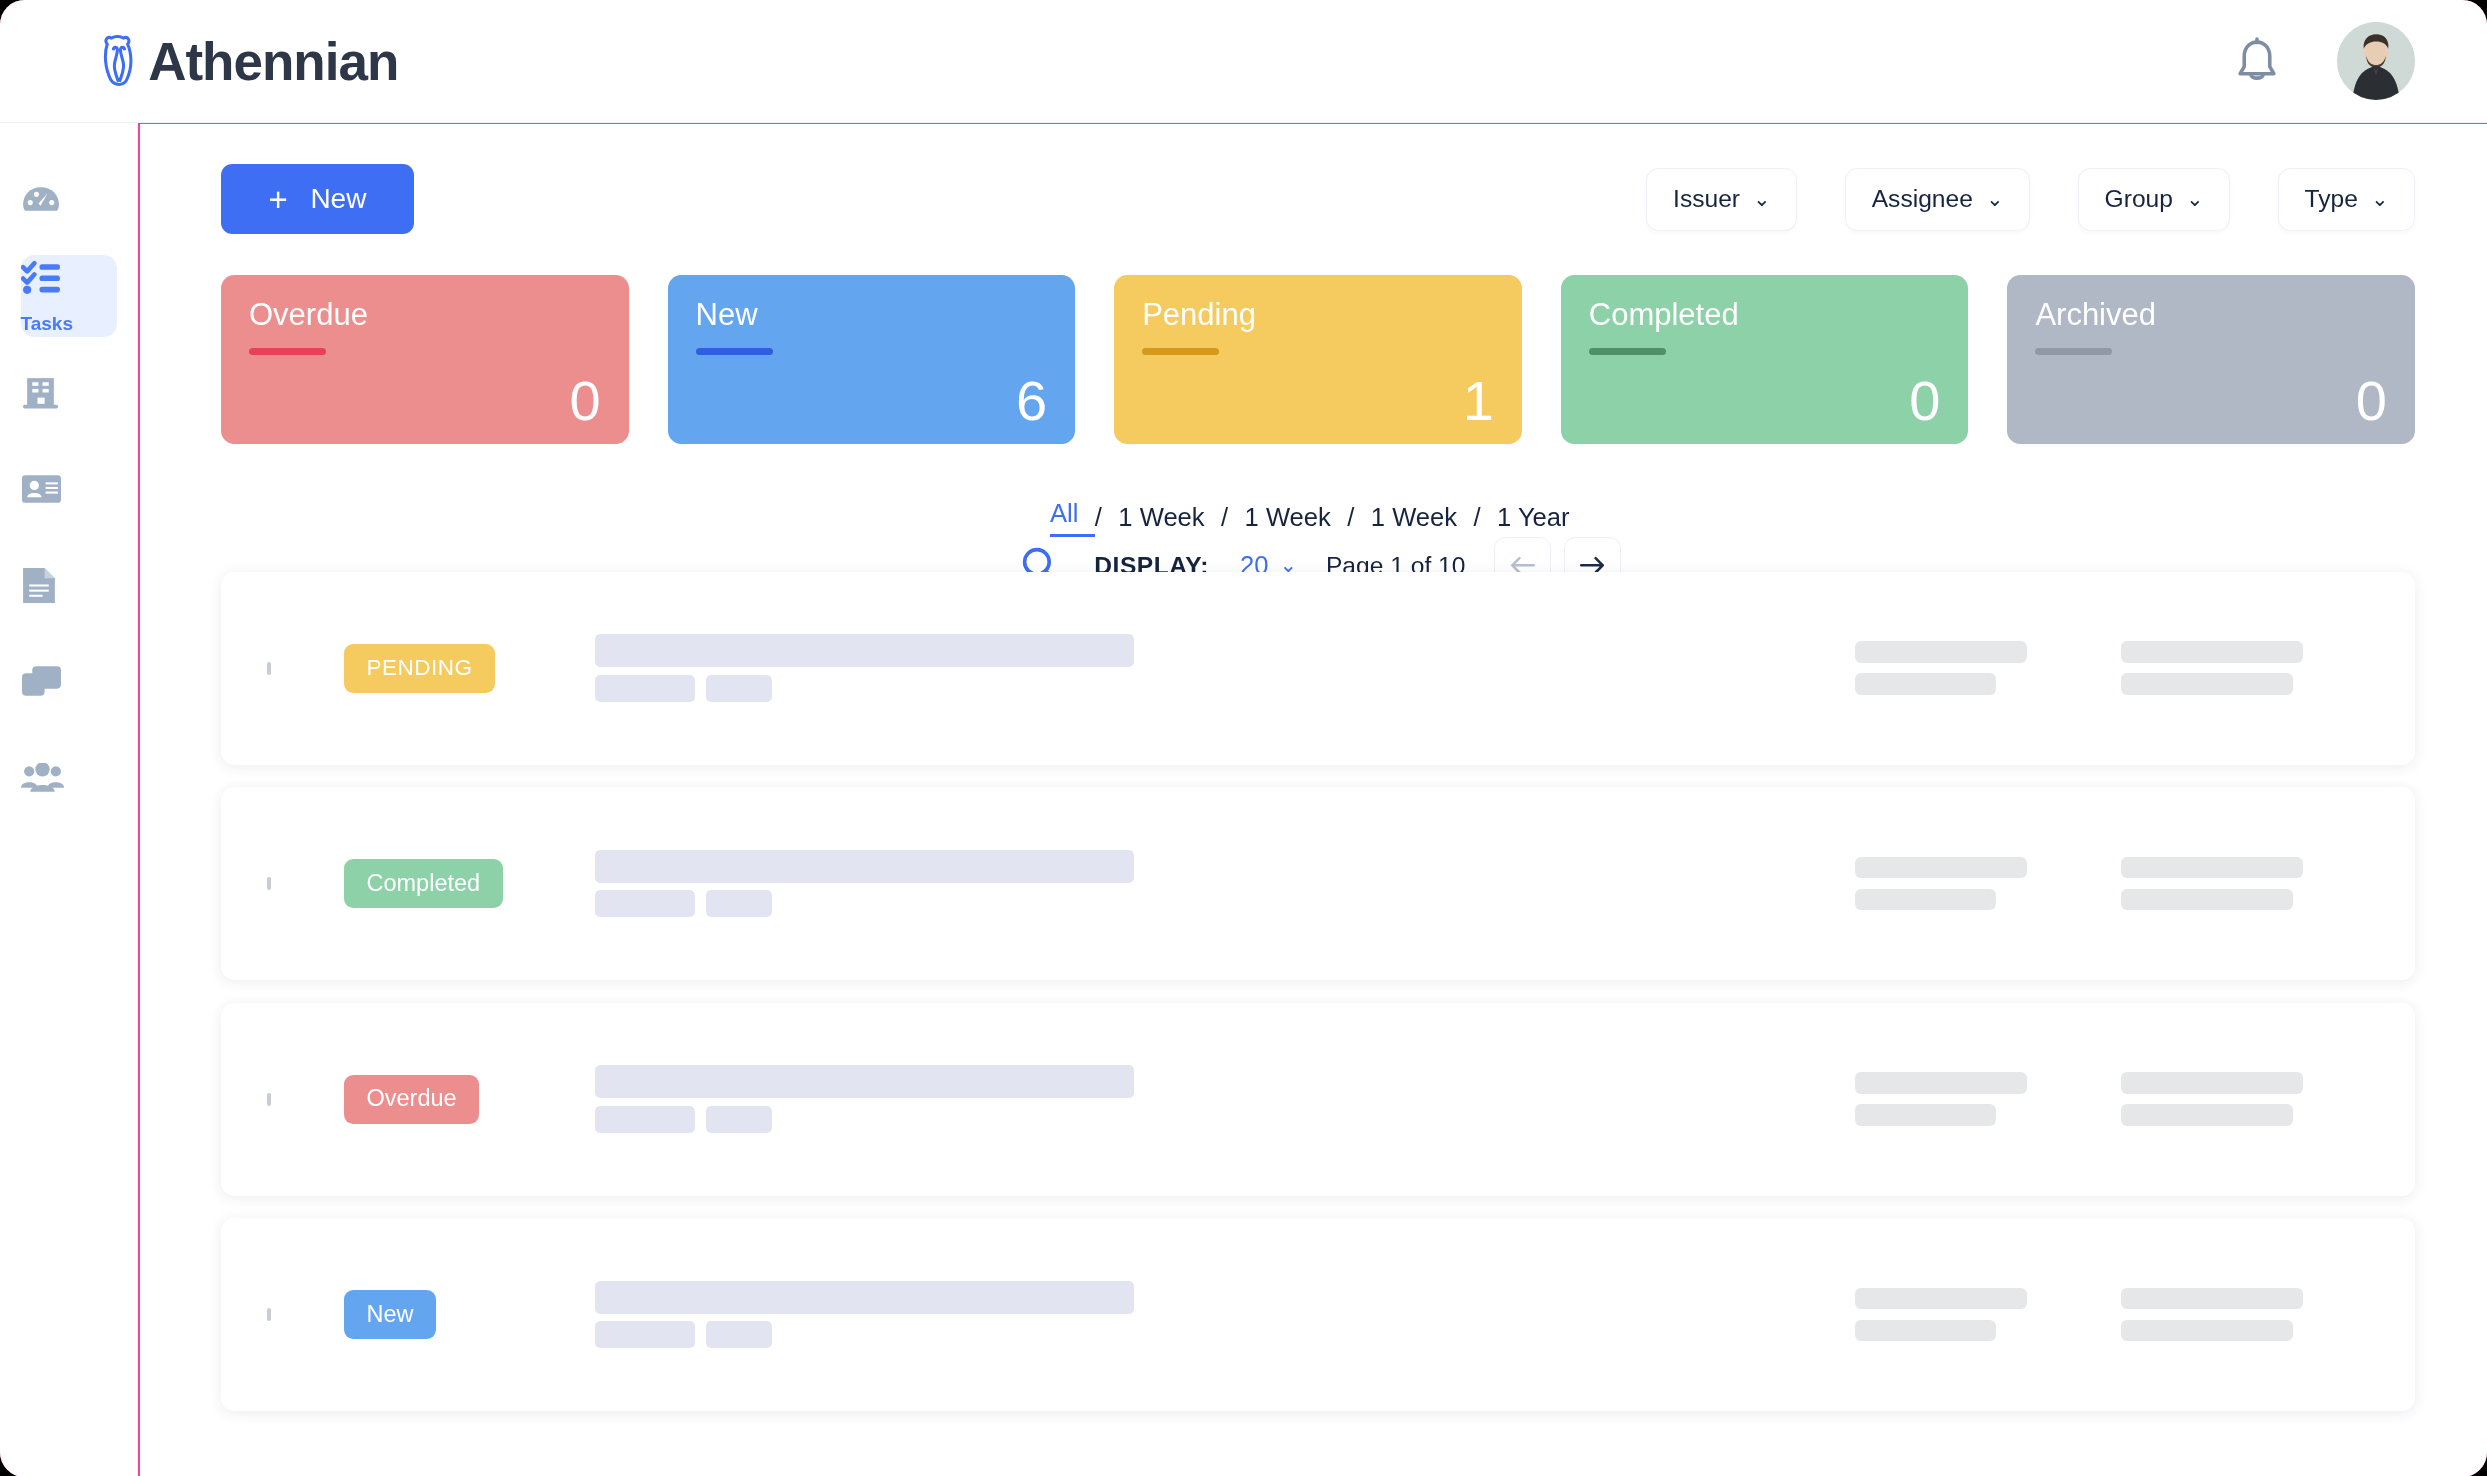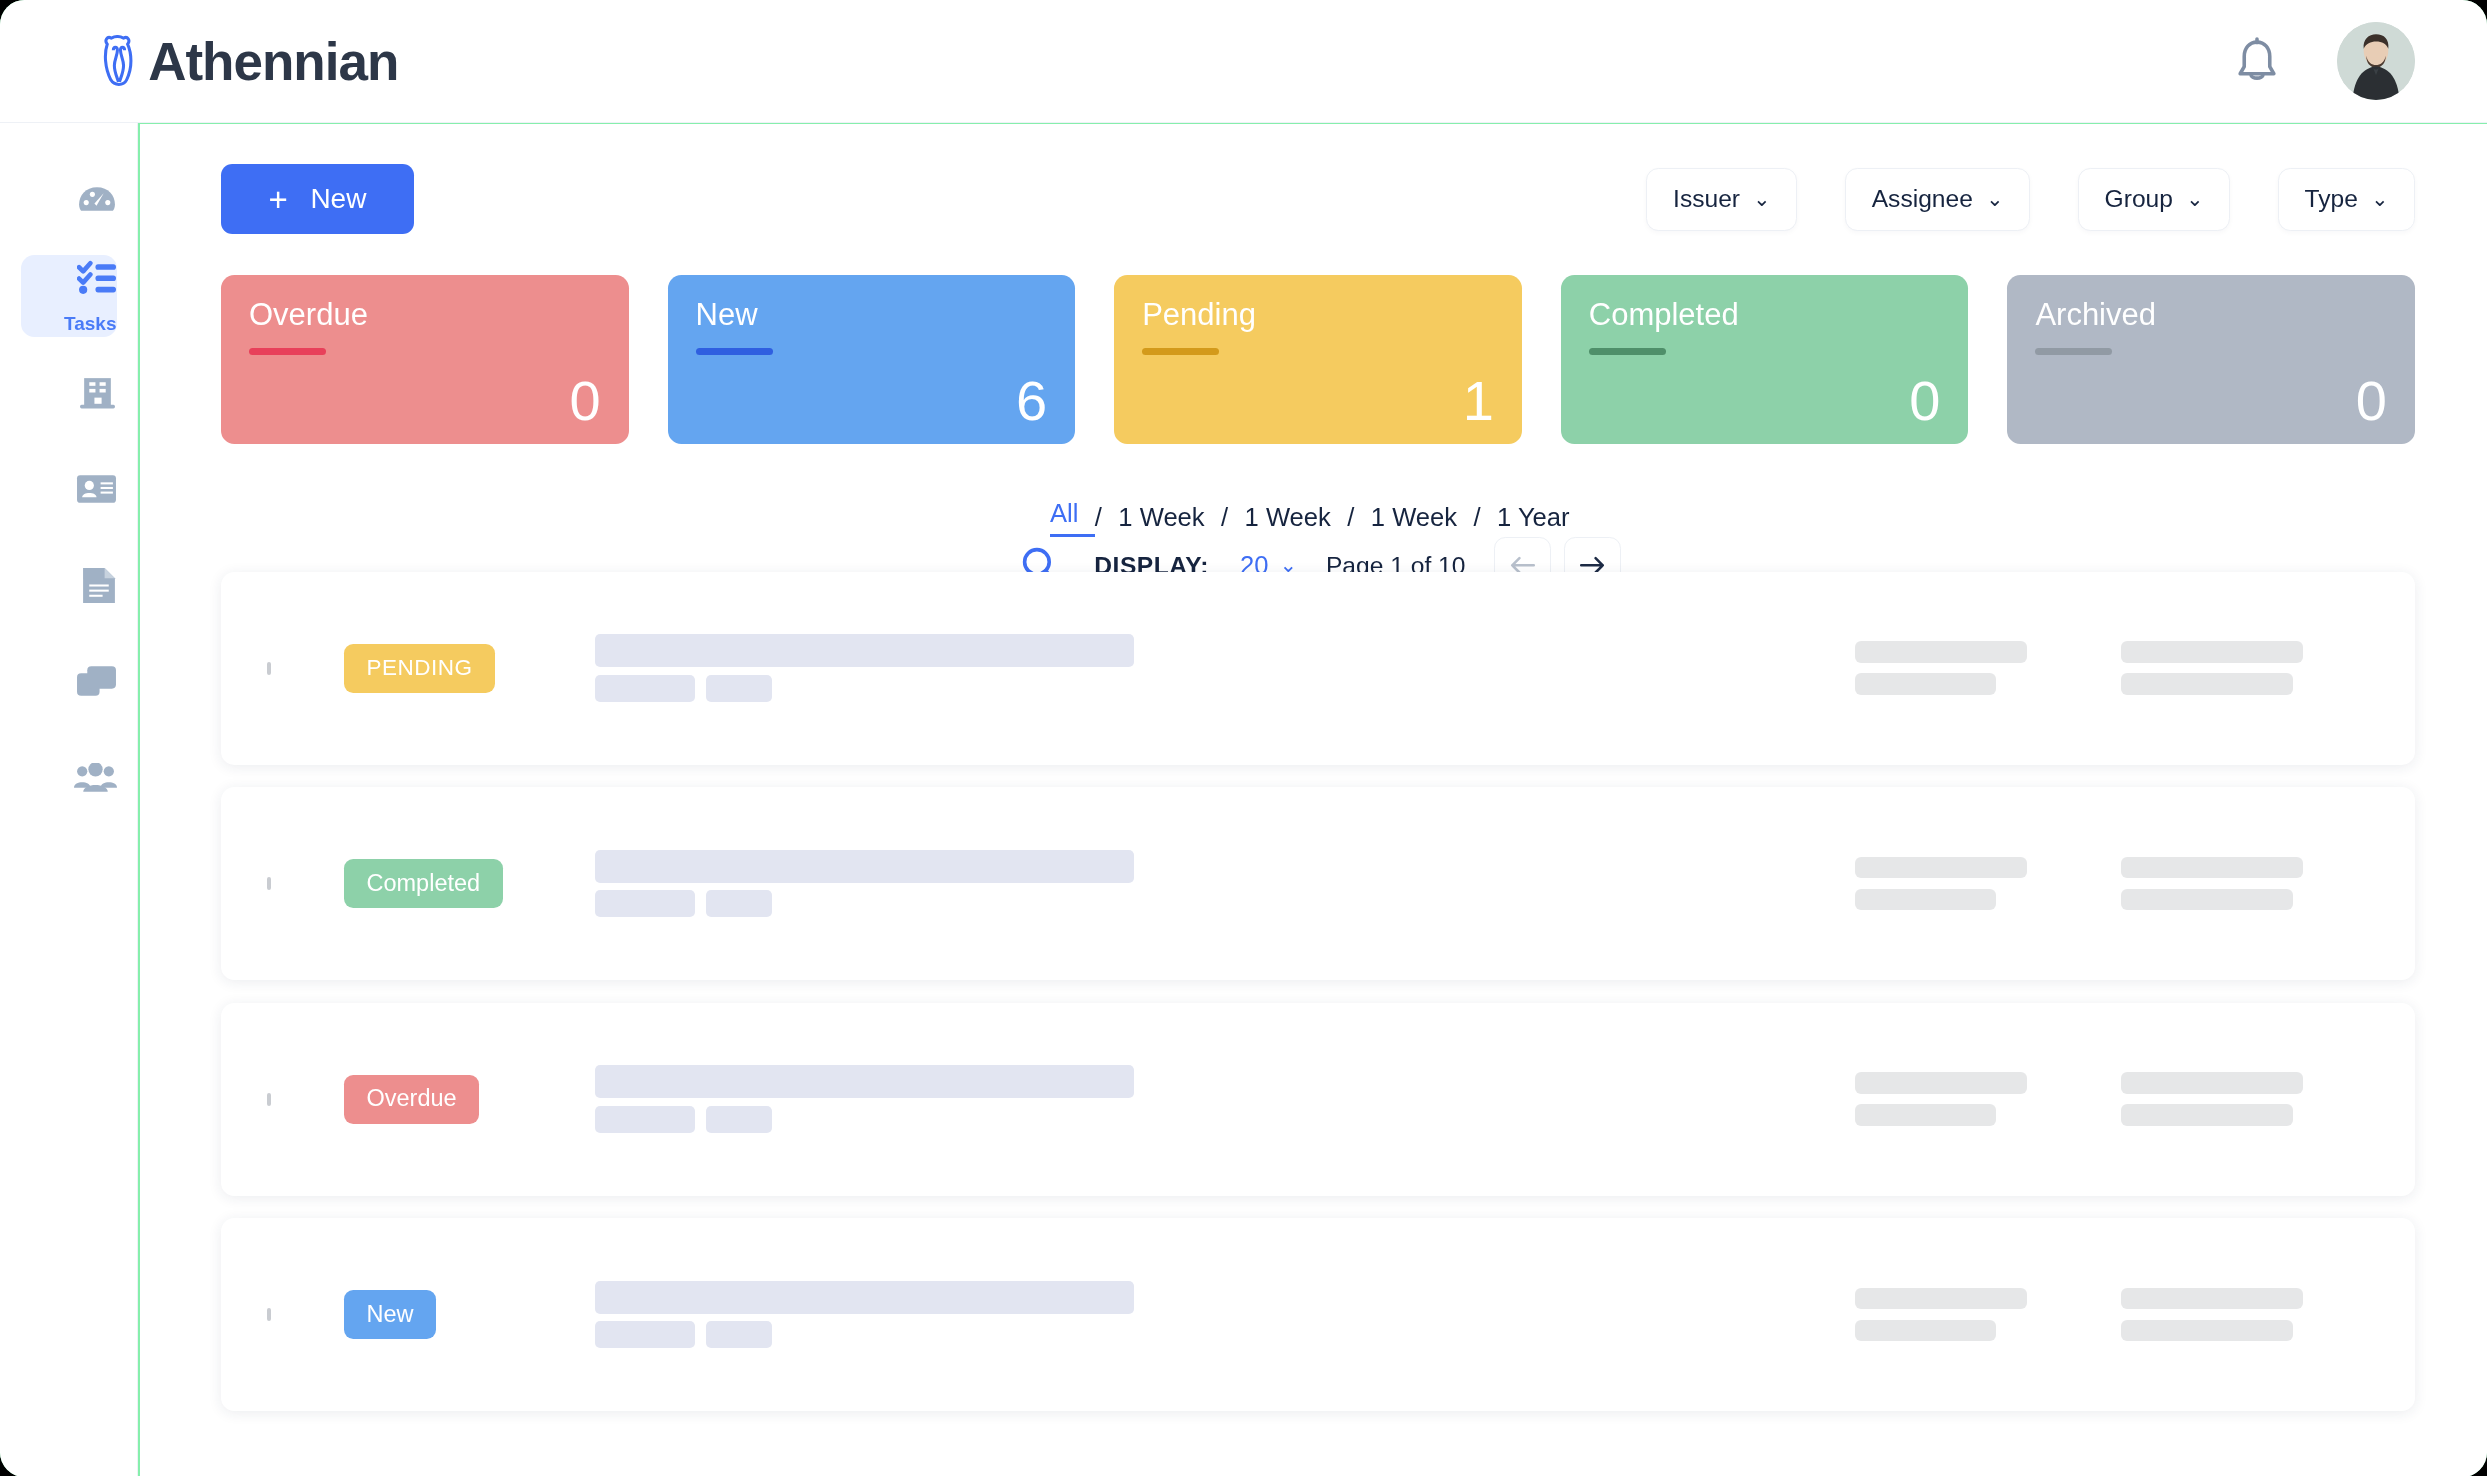--- a/index.html
+++ b/index.html
@@ -10,21 +10,21 @@
     background: #000000;
     font-family: "Liberation Sans", sans-serif;
     overflow: hidden;
   }
 
   #app {
     position: absolute;
     left: 0; top: 0;
     width: 2487px;
     height: 1477px;
-    background: #86efac;
+    background: #ec4899;
     border-radius: 24.6px;
     overflow: hidden;
   }
 
   
   .topbar {
     position: absolute;
     left: 0; top: 0;
     width: 2487px;
     height: 123px;
@@ -71,21 +71,21 @@
     flex-direction: column;
     align-items: center;
     gap: 14.3px;
   }
   .nav-item {
     width: 96px;
     height: 82px;
     border-radius: 13.3px;
     display: flex;
     flex-direction: column;
-    align-items: flex-end;
+    align-items: flex-start;
     justify-content: center;
     gap: 19px;
     color: #a0b1c5;
   }
   .nav-item.active { background: #e8efff; color: #4a7bf7; }
   .nav-item .nav-label {
     font-size: 19px;
     font-weight: 600;
     line-height: 1;
   }

